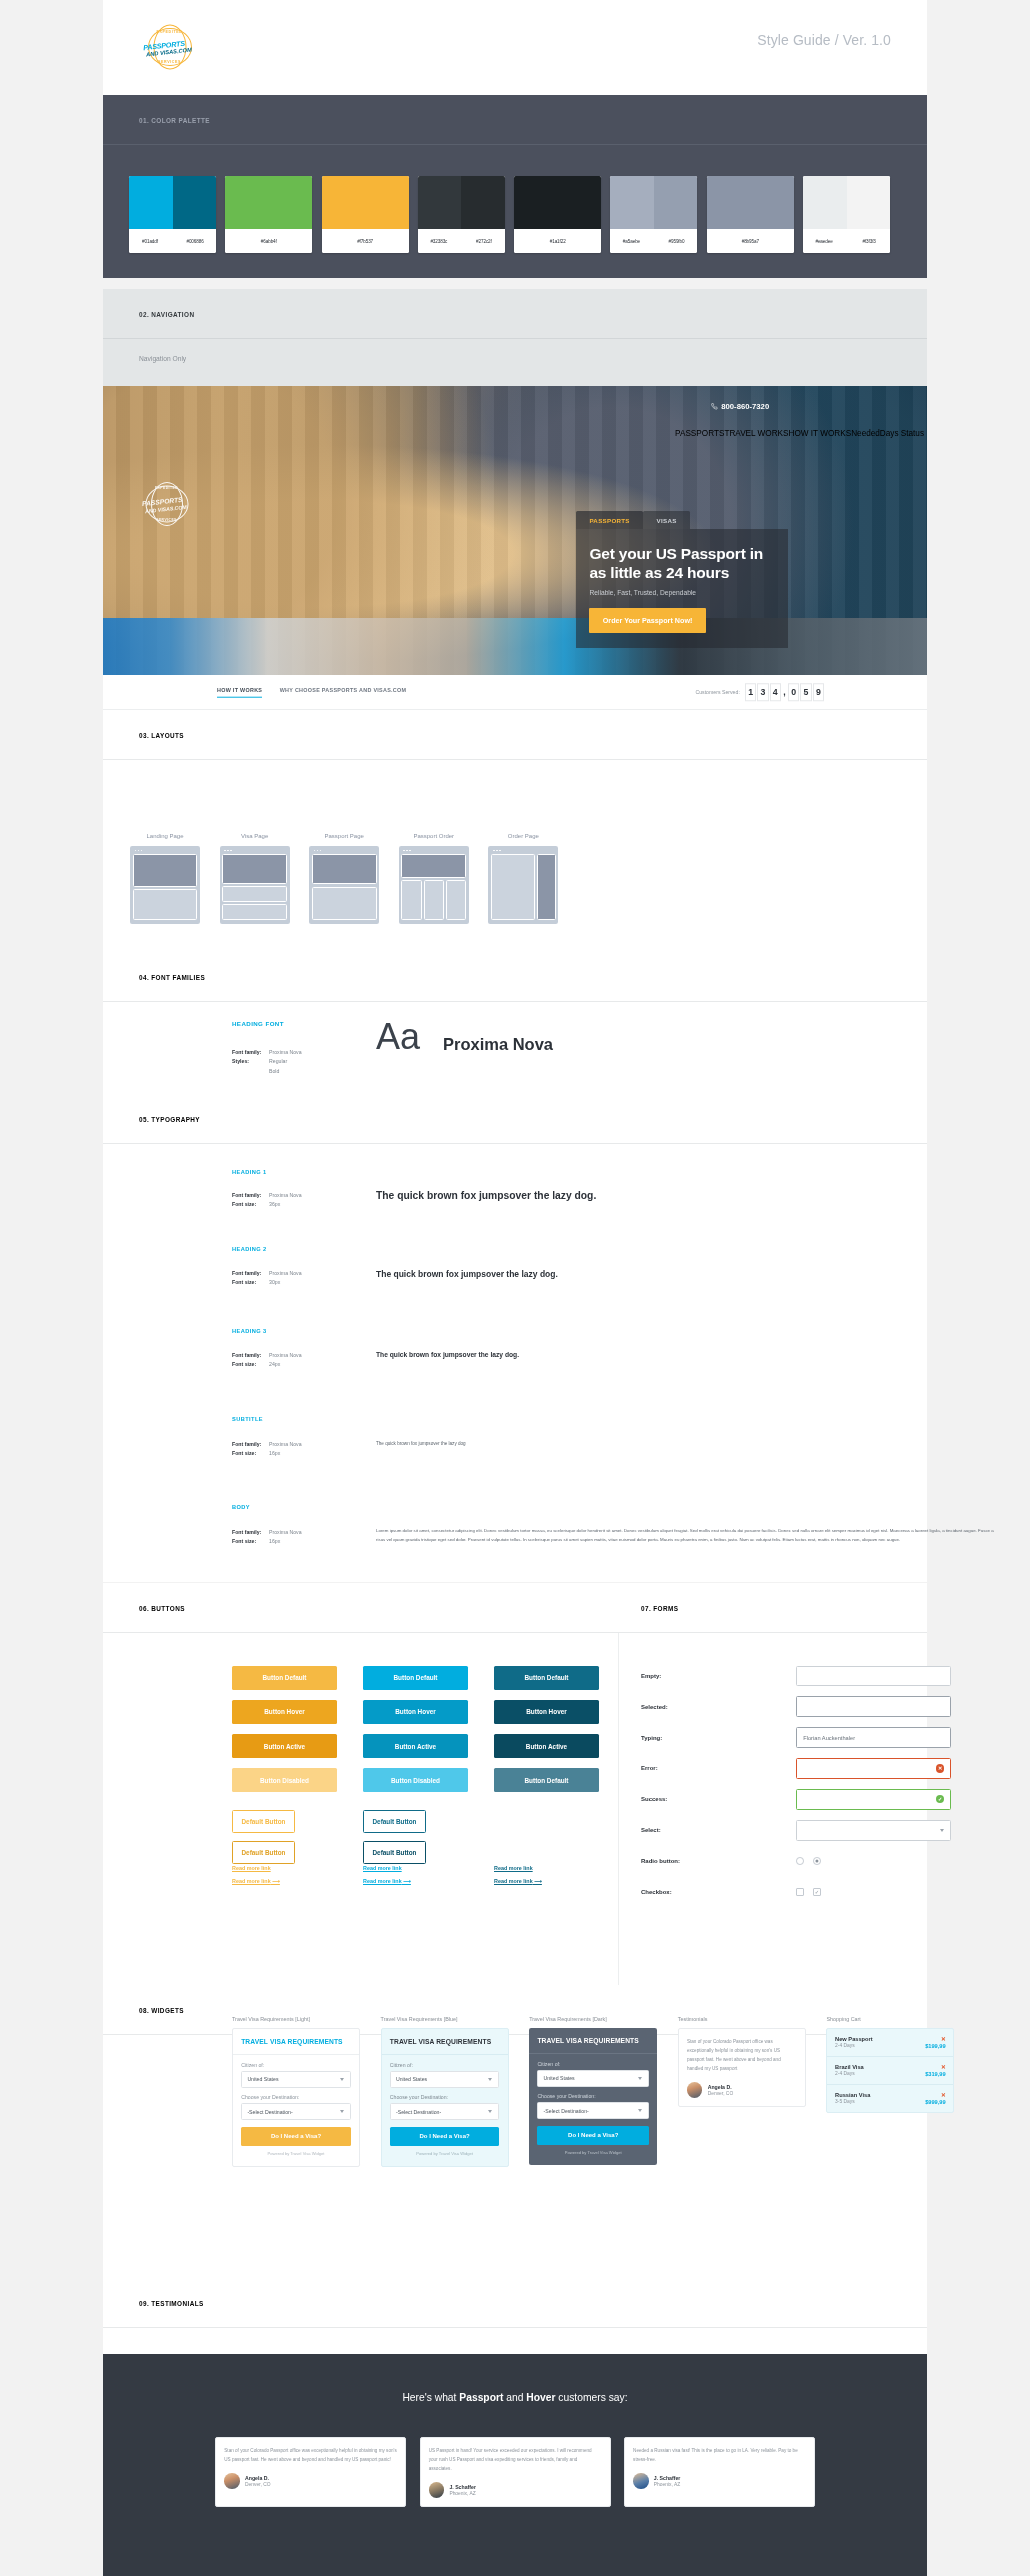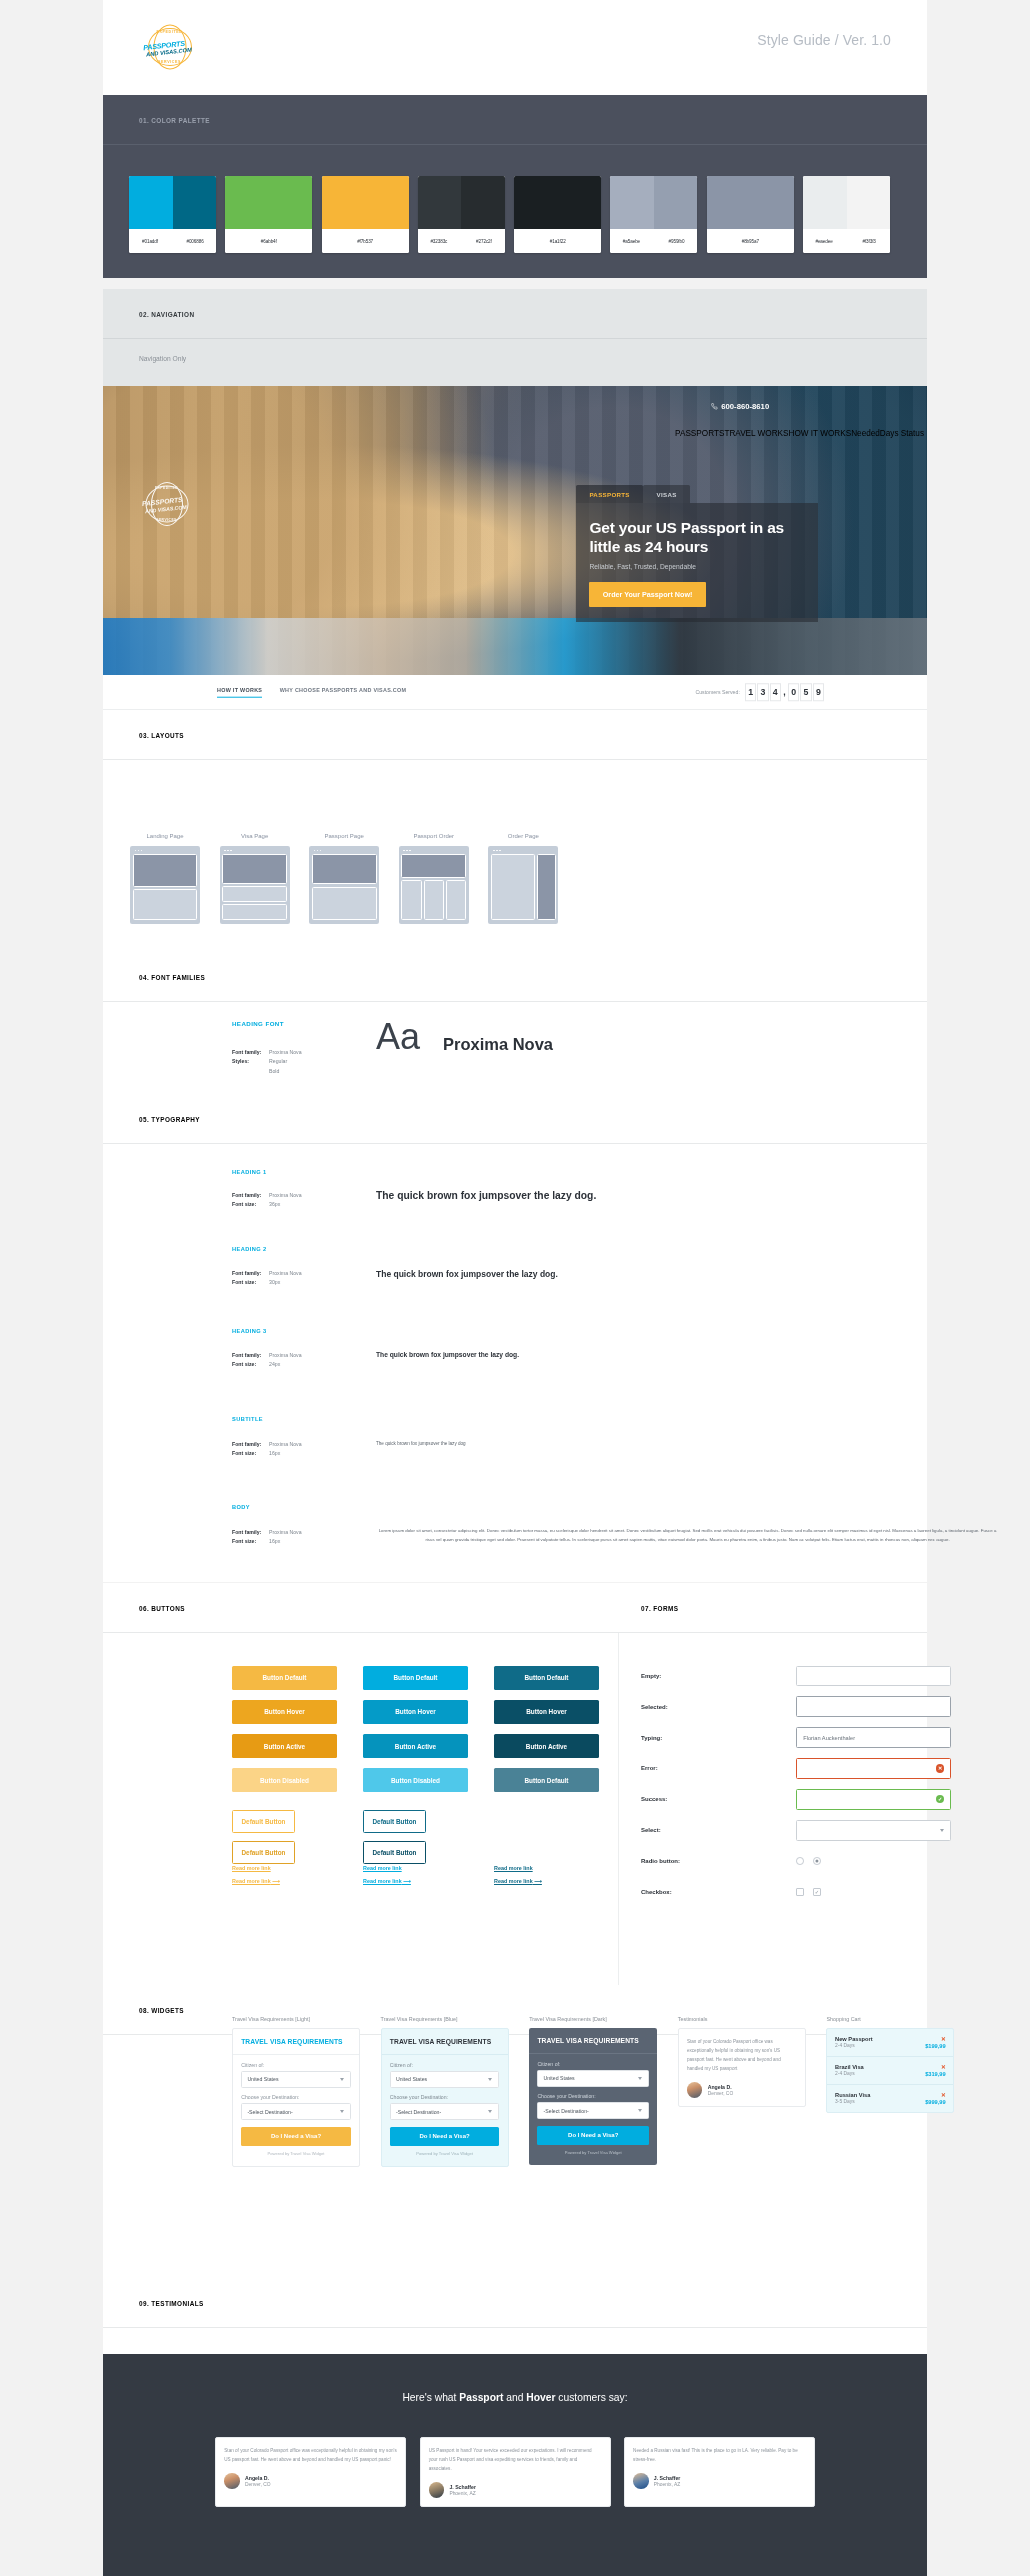--- a/index.html
+++ b/index.html
@@ -167,21 +167,21 @@
     position: absolute; left: 6.7px; top: 27px; font-size: 5.2px;
     font-weight: bold; font-style: italic; color: #fff; transform: rotate(-6deg);
   }
   .hero-logo .arc {
     position: absolute; width: 100%; text-align: center;
     font-size: 3.3px; color: #fff; letter-spacing: 0.5px; font-weight: bold;
   }
   .hero-logo .arc.top { top: 6.7px; }
   .hero-logo .arc.bot { bottom: 5.7px; }
 
-  .hero-card { position: absolute; left: 576px; top: 485px; width: 242px; }
+  .hero-card { position: absolute; left: 576px; top: 511px; width: 212px; }
   .hero-tabs { display: flex; }
   .hero-tab {
     padding: 5.7px 13.4px; font-size: 6.2px; font-weight: bold;
     letter-spacing: 0.3px;
     background: rgba(40,44,50,0.55); color: #cdd1d6;
     border-radius: 1.5px 1.5px 0 0;
   }
   .hero-tab.active { color: #f7b537; background: rgba(30,34,40,0.62); }
   .hero-body {
     background: rgba(38,42,48,0.58);
@@ -270,21 +270,21 @@
     position: absolute; left: 340px; top: 33px;
     font-size: 16.5px; font-weight: bold; color: #2c3138;
   }
 
   
   .type-row { position: relative; }
   .type-kicker {
     position: absolute; left: 129px;
     font-size: 5.7px; font-weight: bold; color: #01addf; letter-spacing: 0.4px;
   }
-  .sample { position: absolute; left: 273px; color: #2c3138; text-align: center; }
+  .sample { position: absolute; left: 273px; color: #2c3138; }
   .sample.h1 { font-size: 10.3px; font-weight: bold; }
   .sample.h2 { font-size: 8.5px; font-weight: bold; }
   .sample.h3 { font-size: 6.7px; font-weight: bold; }
   .sample.sub { font-size: 4.6px; color: #5b636c; }
   .sample.body {
     font-size: 4.4px; color: #5b636c; line-height: 2.05;
     width: 623px;
   }
 
   
@@ -553,21 +553,21 @@
     <div class="t1">PASSPORTS</div>
     <div class="t2">AND VISAS.COM</div>
     <div class="arc bot">SERVICES</div>
   </div>
 
   <div style="position:absolute;left:711px;top:402px;">
     <div style="color:#fff;font-size:7.7px;font-weight:bold;display:flex;align-items:center;gap:3.6px;">
       <svg width="6.7" height="6.7" viewBox="0 0 24 24" fill="none" stroke="#fff" stroke-width="2">
           <path d="M22 16.9v3a2 2 0 0 1-2.2 2 19.8 19.8 0 0 1-8.6-3 19.5 19.5 0 0 1-6-6 19.8 19.8 0 0 1-3-8.7A2 2 0 0 1 4.1 2h3a2 2 0 0 1 2 1.7 12.8 12.8 0 0 0 .7 2.8 2 2 0 0 1-.5 2.1L8.1 9.9a16 16 0 0 0 6 6l1.3-1.3a2 2 0 0 1 2.1-.4 12.8 12.8 0 0 0 2.8.7 2 2 0 0 1 1.7 2z"></path>
         </svg>
-      <span>600-860-8610</span>
+      <span>800-860-7320</span>
     </div>
   </div>
 
   <div style="position:absolute;right:106px;top:429px;display:flex;align-items:stretch;">
     <div class="item">PASSPORTS</div>
     <div class="item">TRAVEL WORKS</div>
     <div class="item">HOW IT WORKS</div>
     <div class="btn-login">Needed</div>
     <div class="btn-status">Days Status</div>
   </div>

